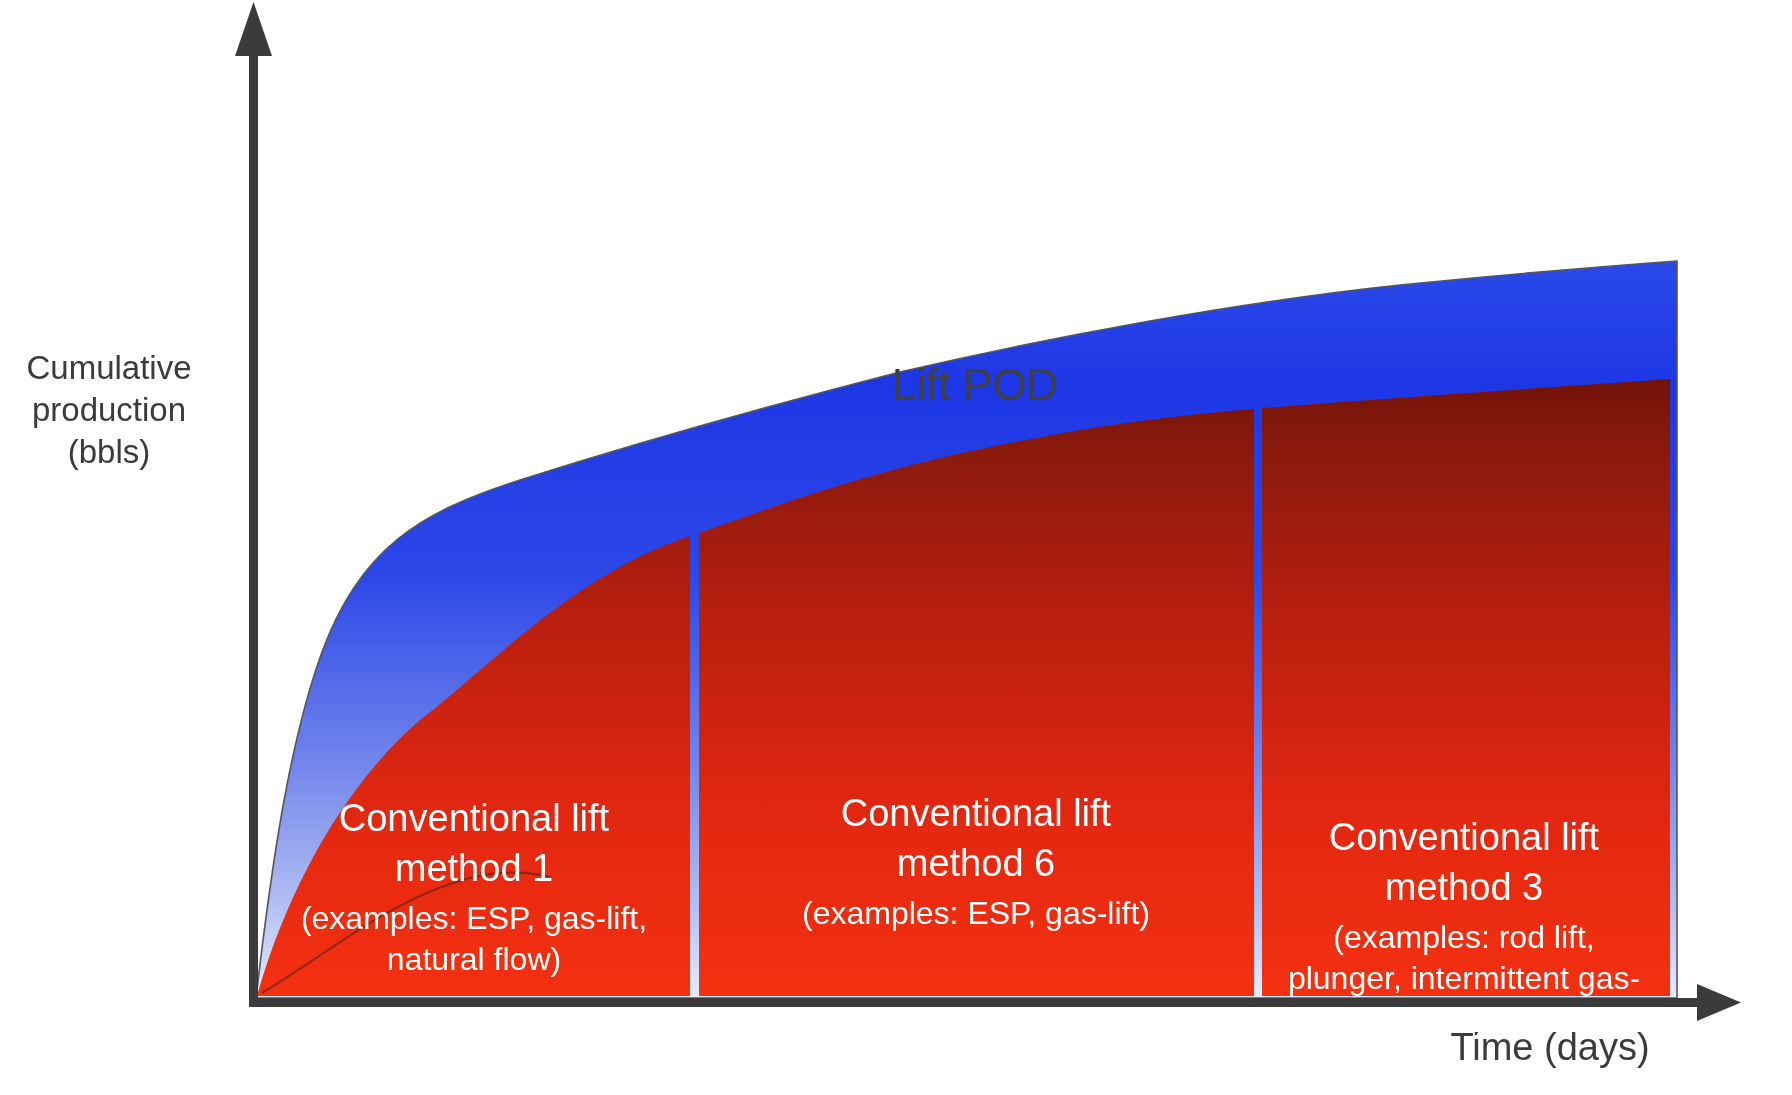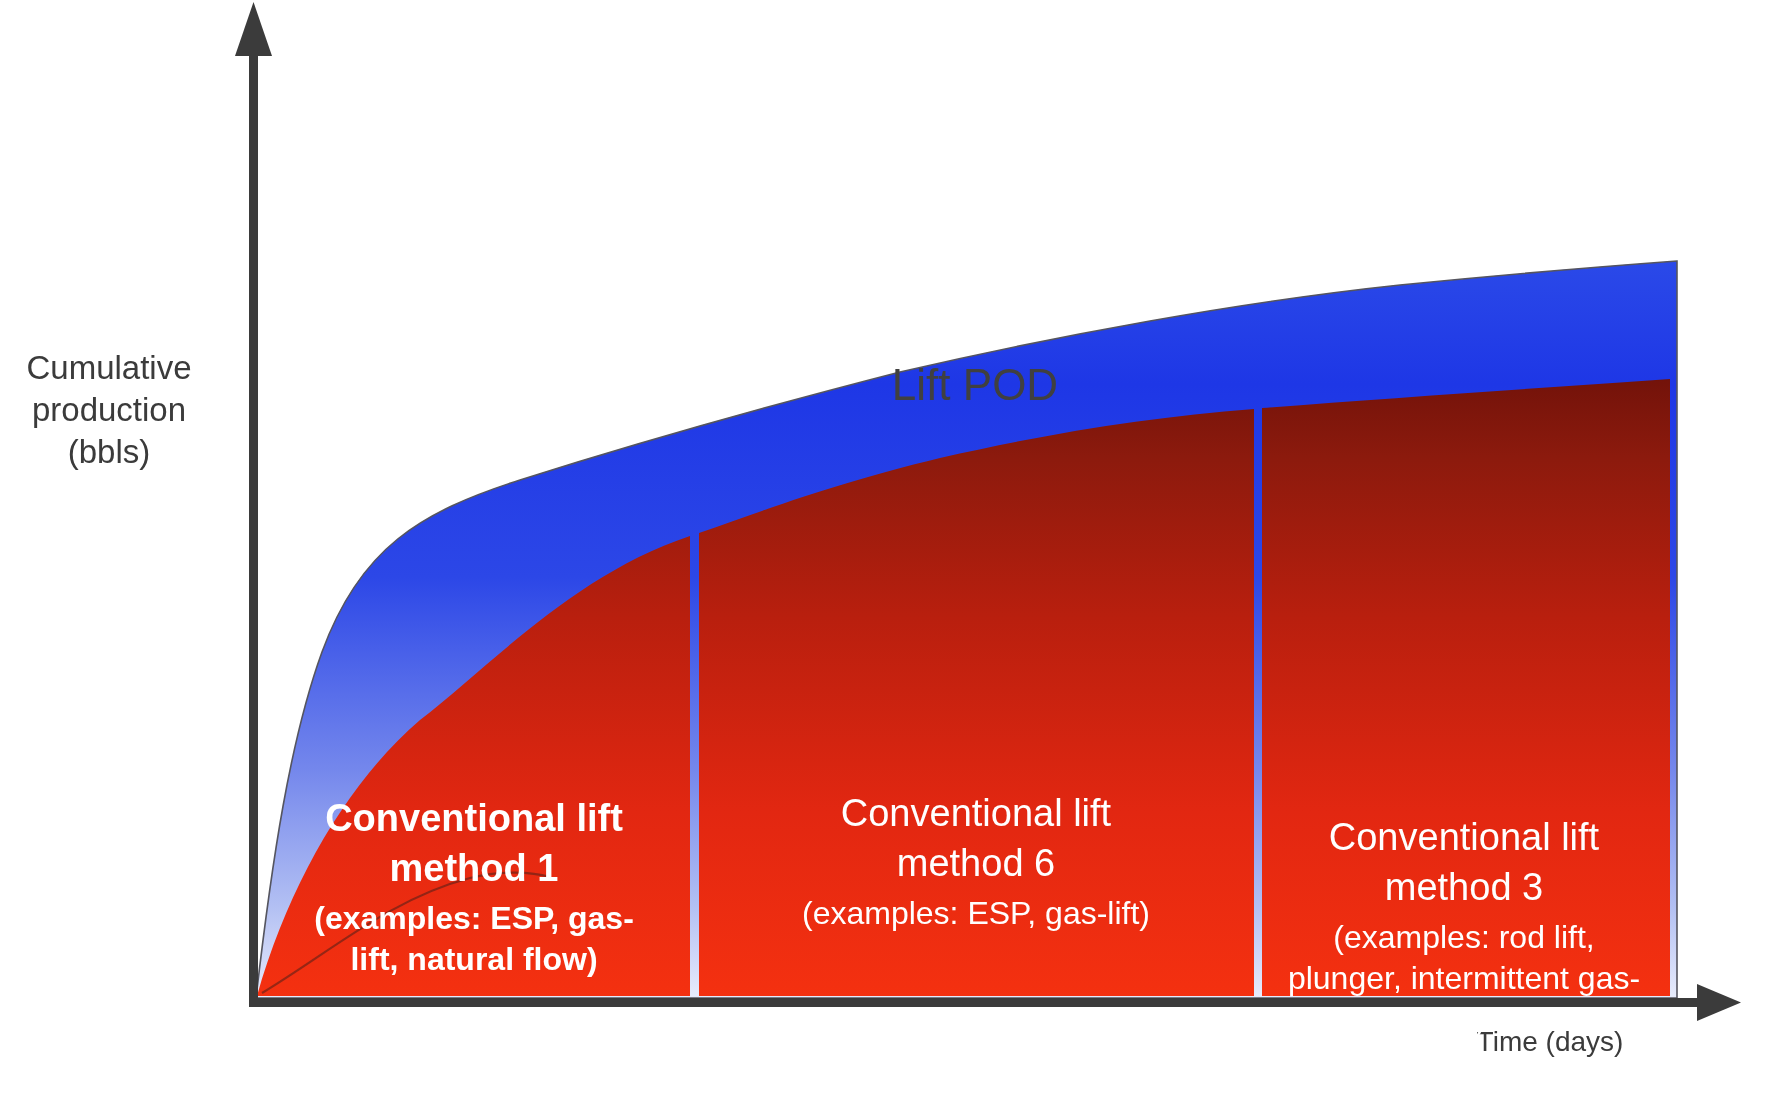--- a/index.html
+++ b/index.html
@@ -3,26 +3,26 @@
 <meta charset="utf-8">
 <style>
   html,body{margin:0;padding:0;background:#ffffff;}
   body{width:1792px;height:1095px;position:relative;overflow:hidden;
        font-family:"Liberation Sans",sans-serif;}
   .stage{position:absolute;left:0;top:0;width:1792px;height:1095px;}
   svg{position:absolute;left:0;top:0;}
   .lbl{position:absolute;text-align:center;}
   .axis-label{color:#3b3b3b;}
   .ylab{left:18px;top:338px;width:182px;font-size:33px;line-height:1.28;margin-top:9px;}
-  .xlab{left:1380px;top:1026px;width:340px;font-size:28px;}
+  .xlab{left:1380px;top:1026px;width:340px;font-size:38px;}
   .liftpod{left:825px;top:360px;width:300px;font-size:44px;color:#404040;}
   .region{color:#ffffff;}
   .region .title{font-size:38px;line-height:1.32;}
   .region .examples{font-size:32px;line-height:1.27;margin-top:5px;}
-  .r1{left:298px;top:793px;width:352px;font-weight:bold;}
+  .r1{left:298px;top:793px;width:352px;}
   .r2{left:795px;top:788px;width:362px;}
   .r3{left:1278px;top:780px;width:372px;margin-top:32px;}
 </style>
 </head>
 <body>
 
 <div class="stage">
 
   <svg width="1792" height="1095" viewBox="0 0 1792 1095">
     <defs>

